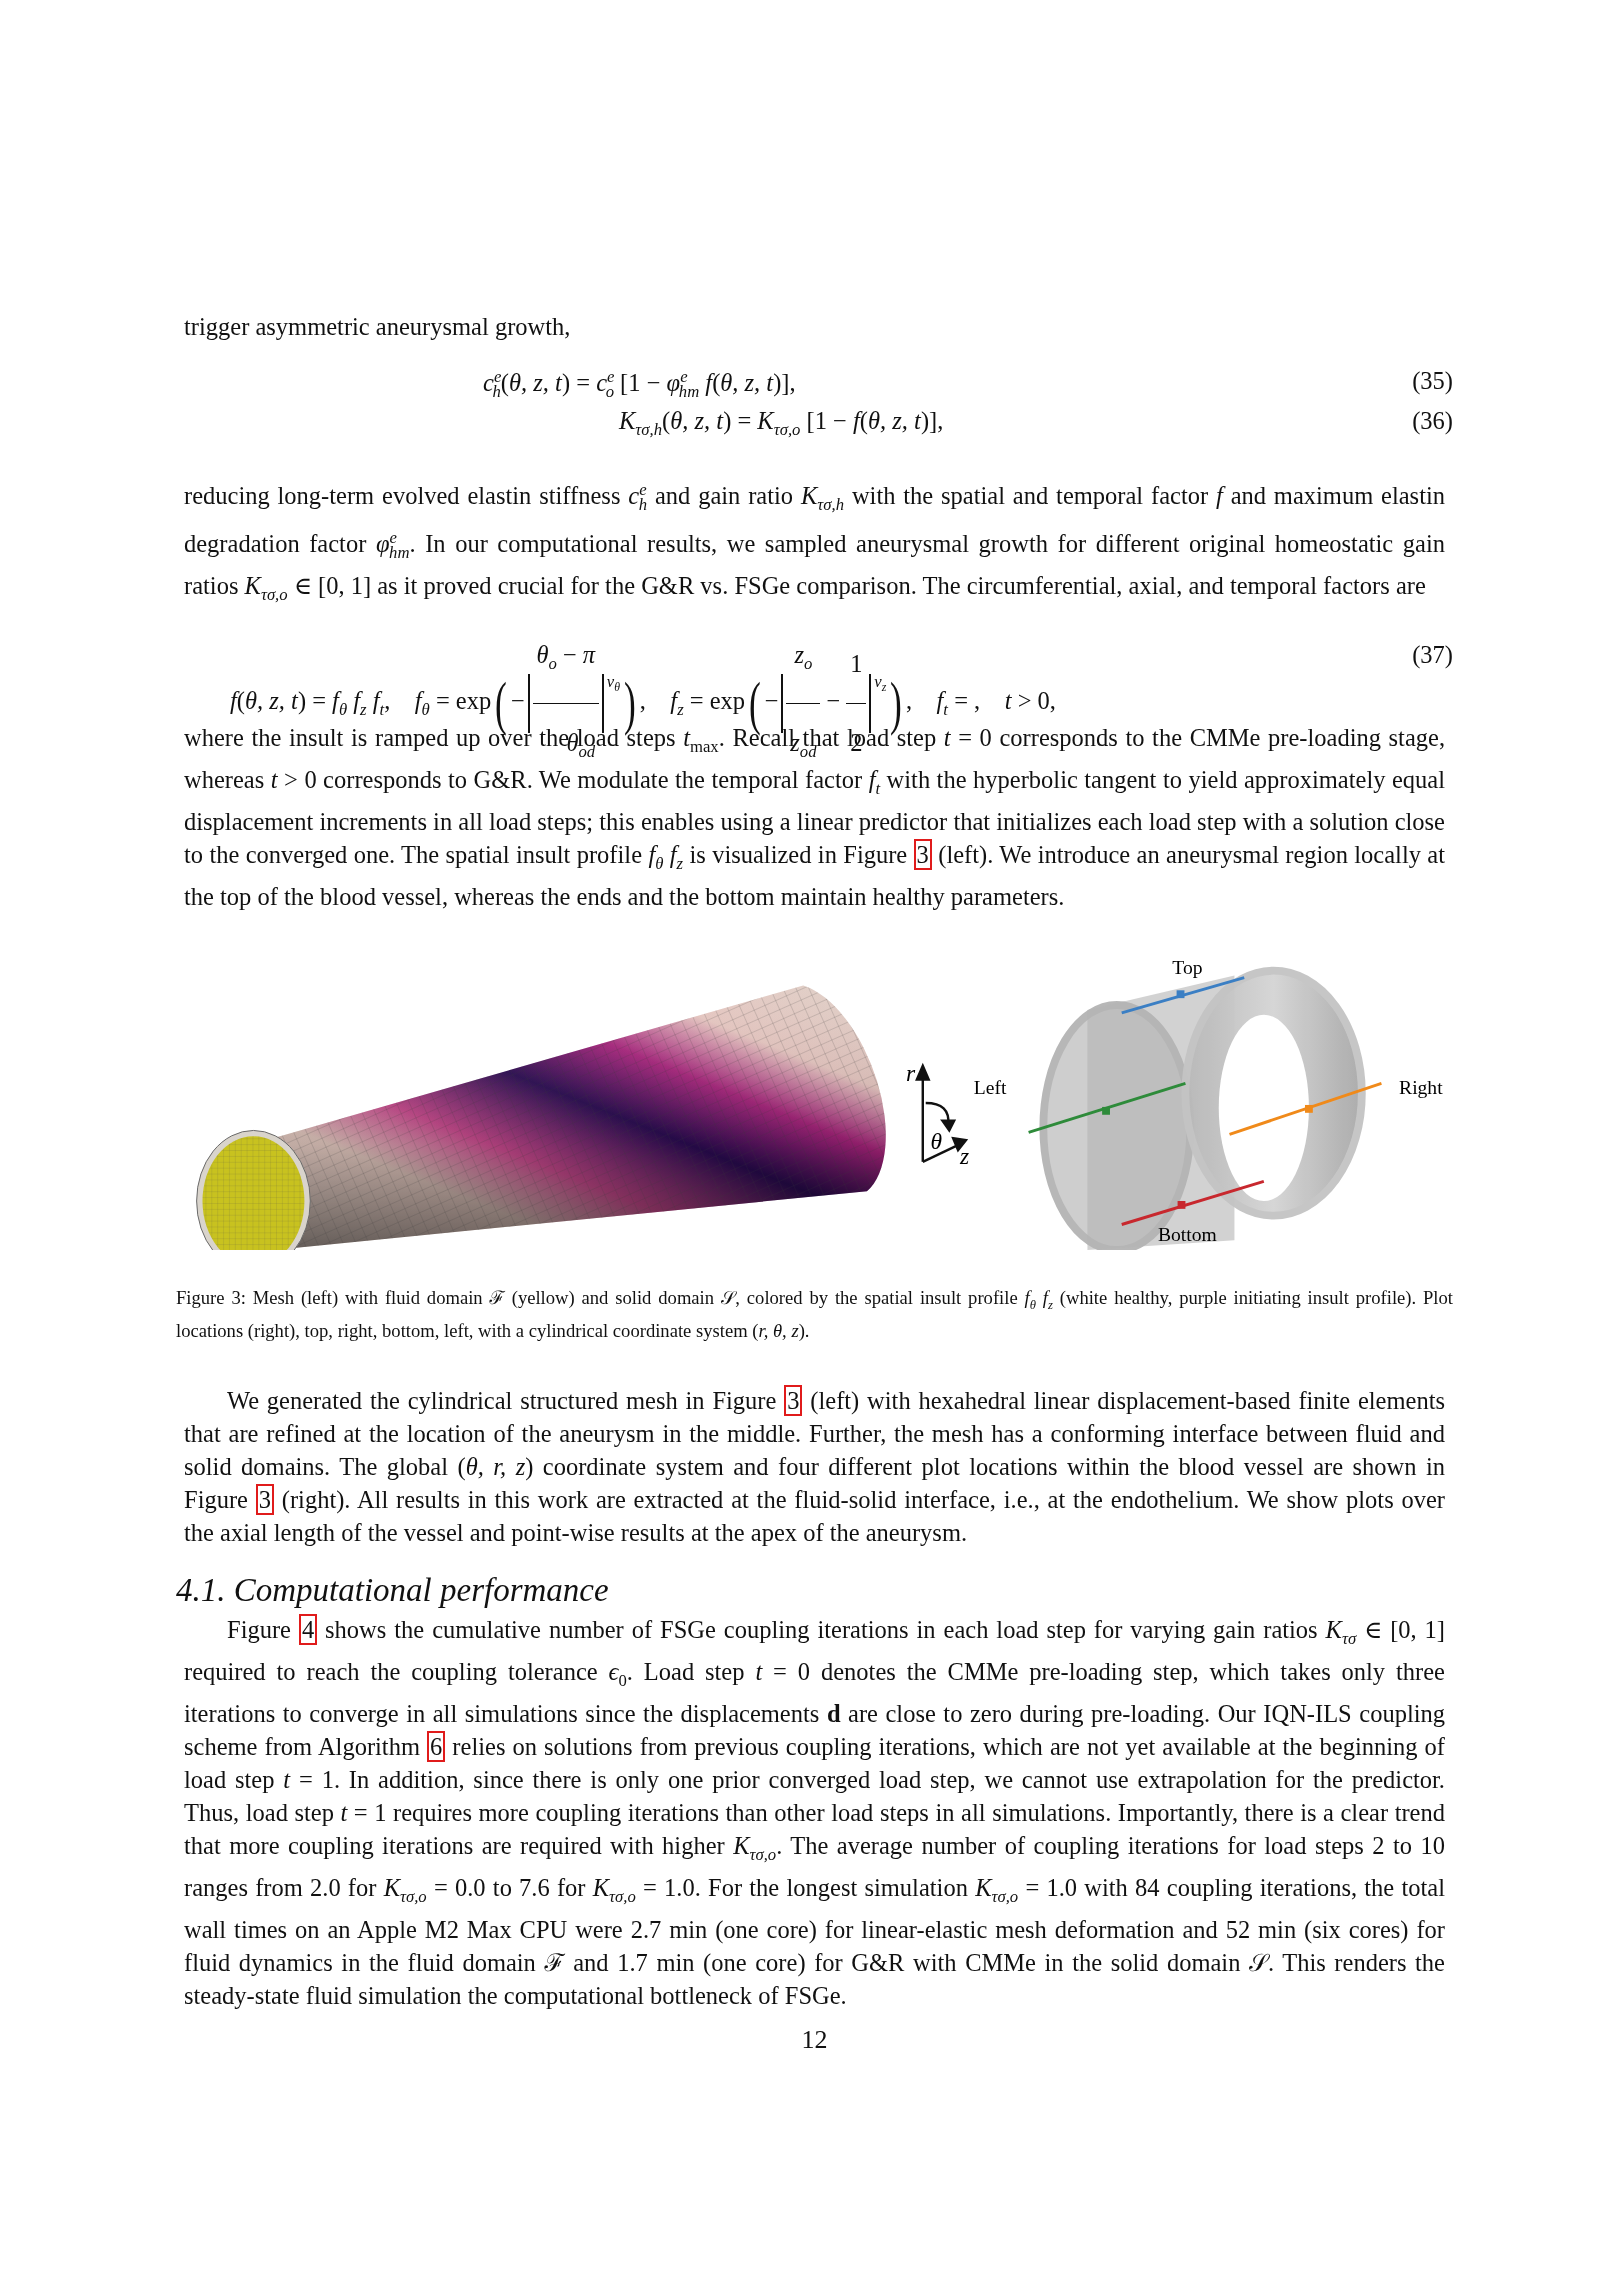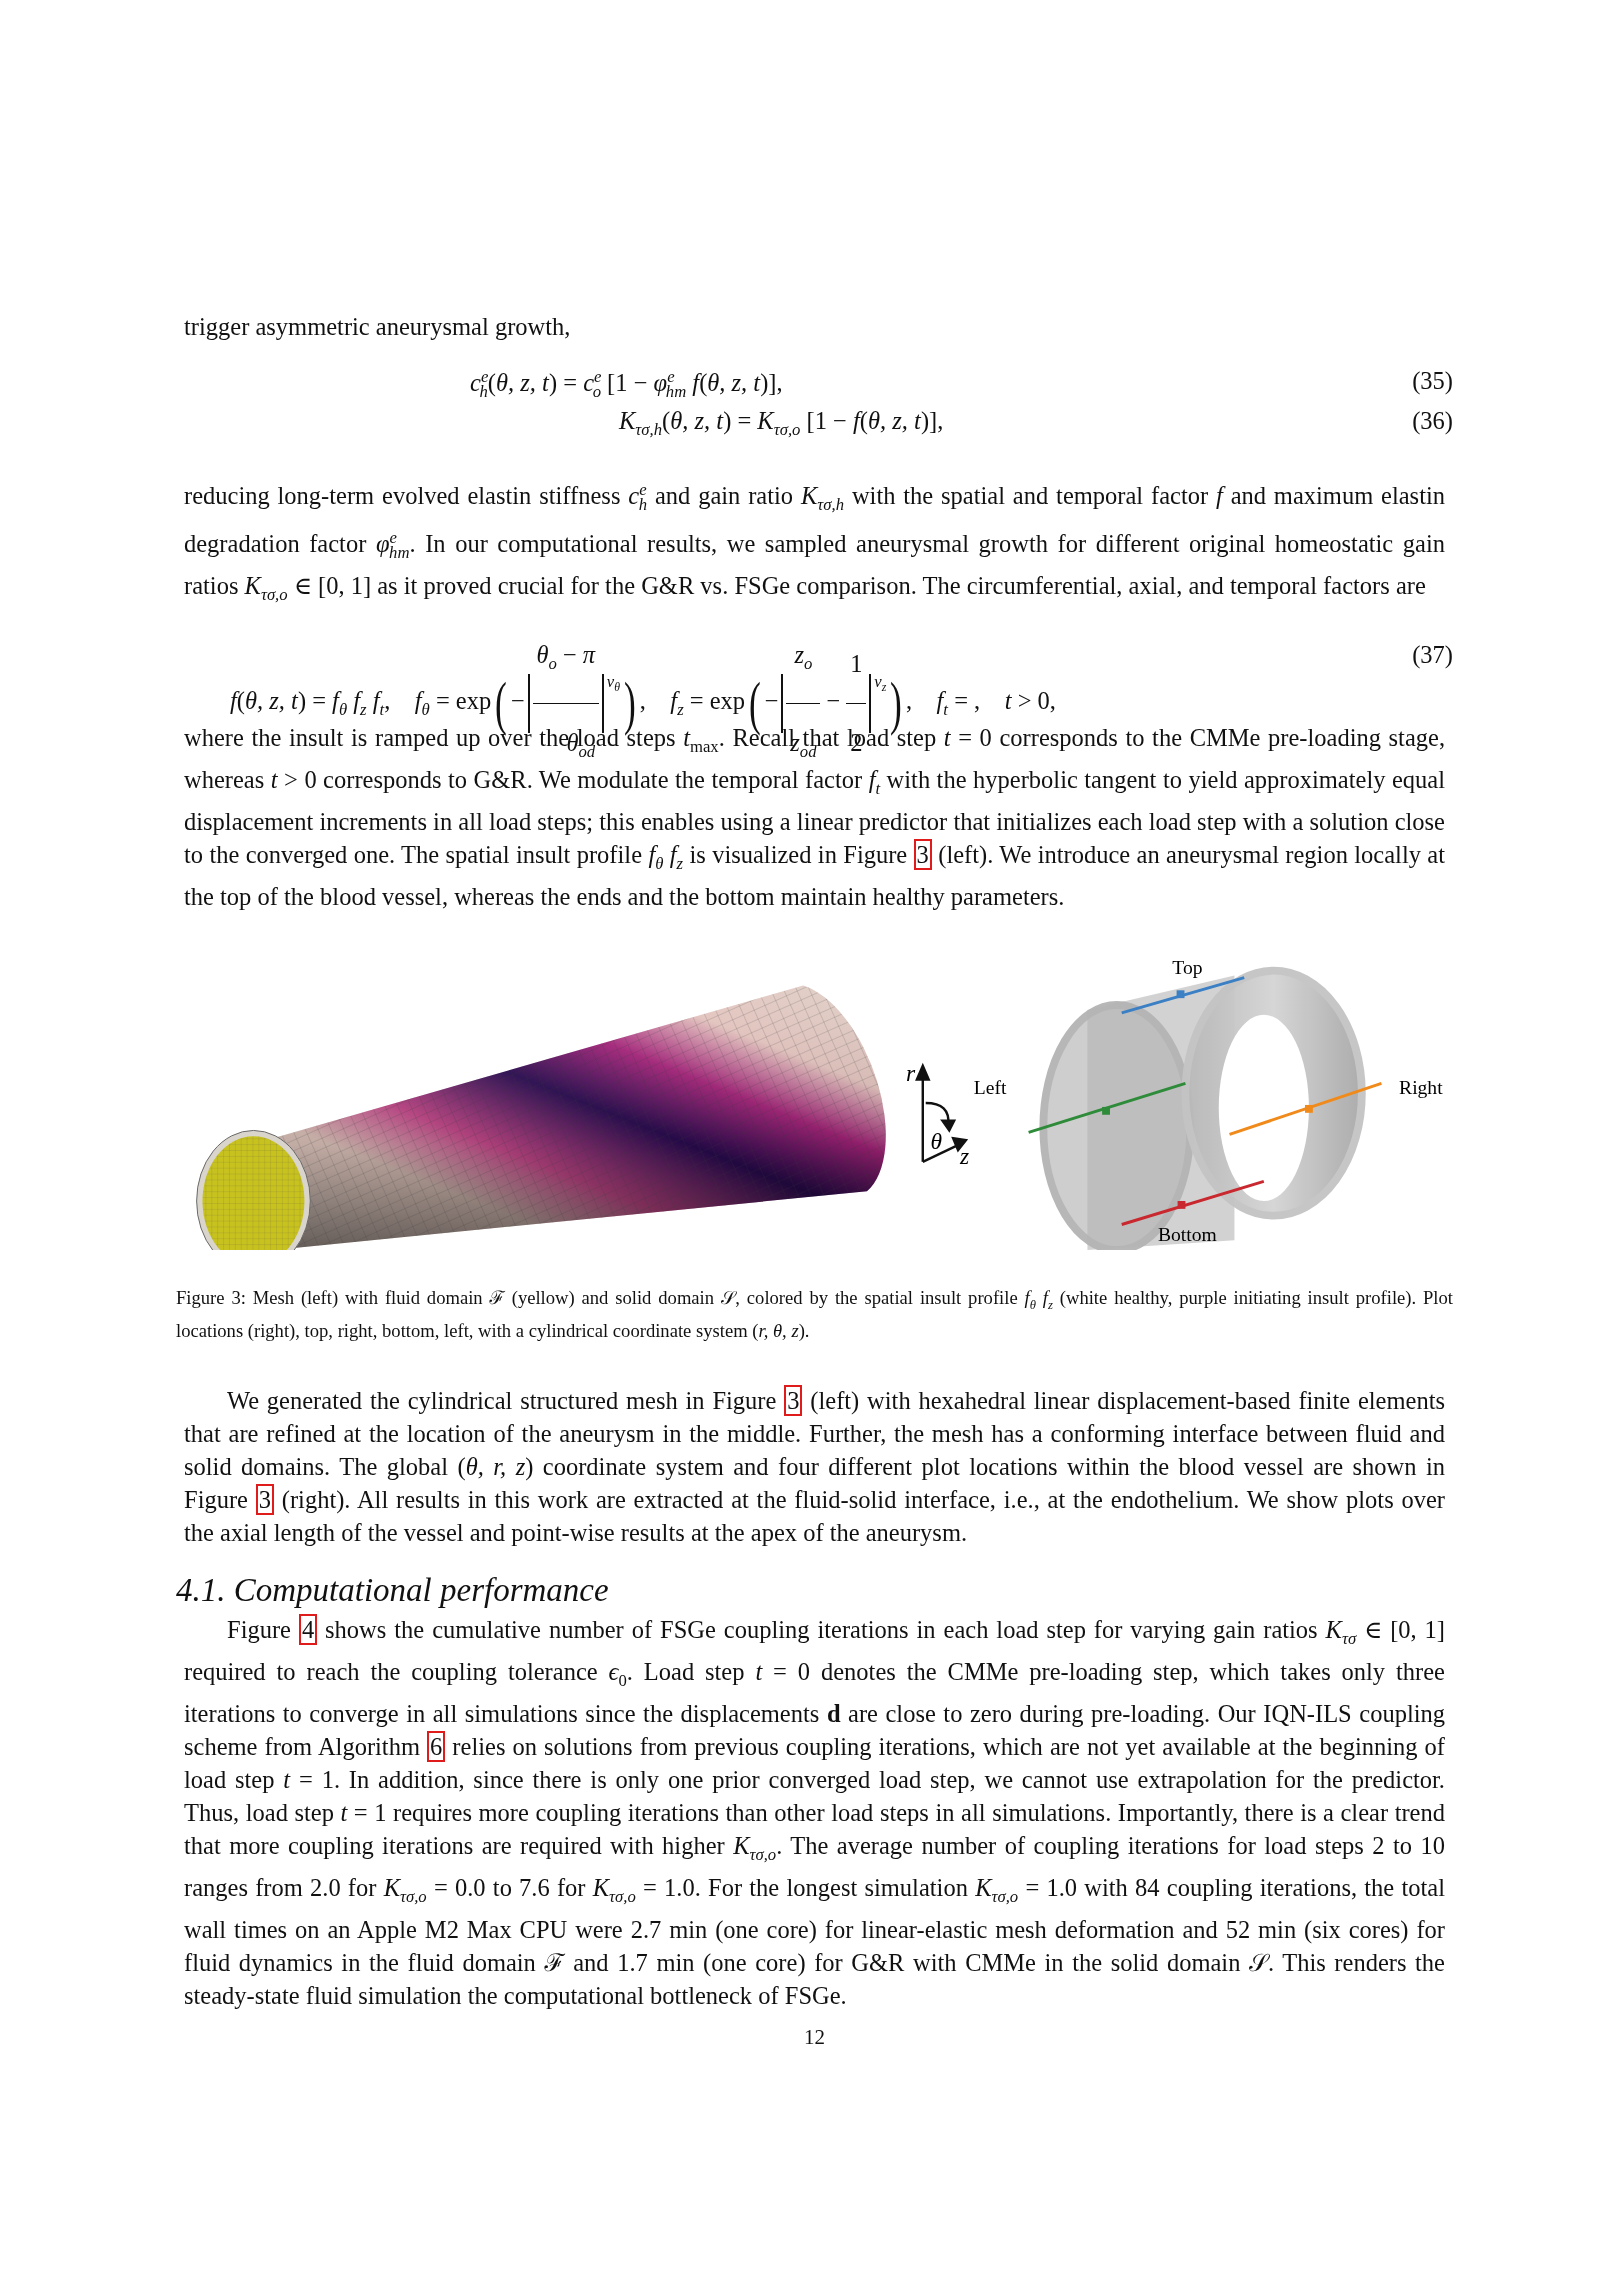--- a/index.html
+++ b/index.html
@@ -14,32 +14,32 @@
   .eqline .num { position: absolute; right: 0; }
   .ref { border: 2px solid #e01b1b; padding: 0 1px; }
   sub, sup { font-size: 16.7px; }
   .frac { display: inline-block; vertical-align: middle; text-align: center; }
   .frac .n { display: block; border-bottom: 1.5px solid #111; padding: 0 3.9px; }
   .frac .d { display: block; padding: 0 3.9px; text-align: right; }
   .big { font-size: 59px; font-weight: 100; vertical-align: middle; transform: scaleX(0.6); display: inline-block; }
   .bar { display: inline-block; width: 2px; height: 59px; background: #111; vertical-align: middle; margin: 0 2.9px; }
   .caption { font-size: 18.6px; line-height: 25.5px; text-align: justify; margin: 0; }
   .heading { font-size: 33px; font-style: italic; margin: 0; }
-  .pagenum { position: absolute; top: 2025px; left: 0; width: 1277px; text-align: center; font-size: 21px; }
+  .pagenum { position: absolute; top: 2025px; left: 0; width: 1277px; text-align: center; font-size: 26px; }
   svg text { font-family: "Liberation Serif", "DejaVu Serif", serif; }
 </style>
 </head>
 <body>
 
 <div class="page">
 
   <p class="p" style="position:absolute;top:302px;left:0;">trigger asymmetric aneurysmal growth,</p>
 
   <div class="eqline" style="top:367px;">
-    <span class="body" style="left:294px;">
+    <span class="body" style="left:307px;">
       <span class="i">c</span><sup class="i">e</sup><sub class="i" style="margin-left:-8.8px">h</sub>(<span class="i">θ, z, t</span>) = <span class="i">c</span><sup class="i">e</sup><sub class="i" style="margin-left:-8.8px">o</sub> [1 − <span class="i">φ</span><sup class="i">e</sup><sub class="i" style="margin-left:-8.8px">hm</sub> <span class="i">f</span>(<span class="i">θ, z, t</span>)],
     </span>
     <span class="num">(35)</span>
   </div>
 
   <div class="eqline" style="top:407px;">
     <span class="body" style="left:443px;">
       <span class="i">K</span><sub class="i">τσ,h</sub>(<span class="i">θ, z, t</span>) = <span class="i">K</span><sub class="i">τσ,o</sub> [1 − <span class="i">f</span>(<span class="i">θ, z, t</span>)],
     </span>
     <span class="num">(36)</span>

